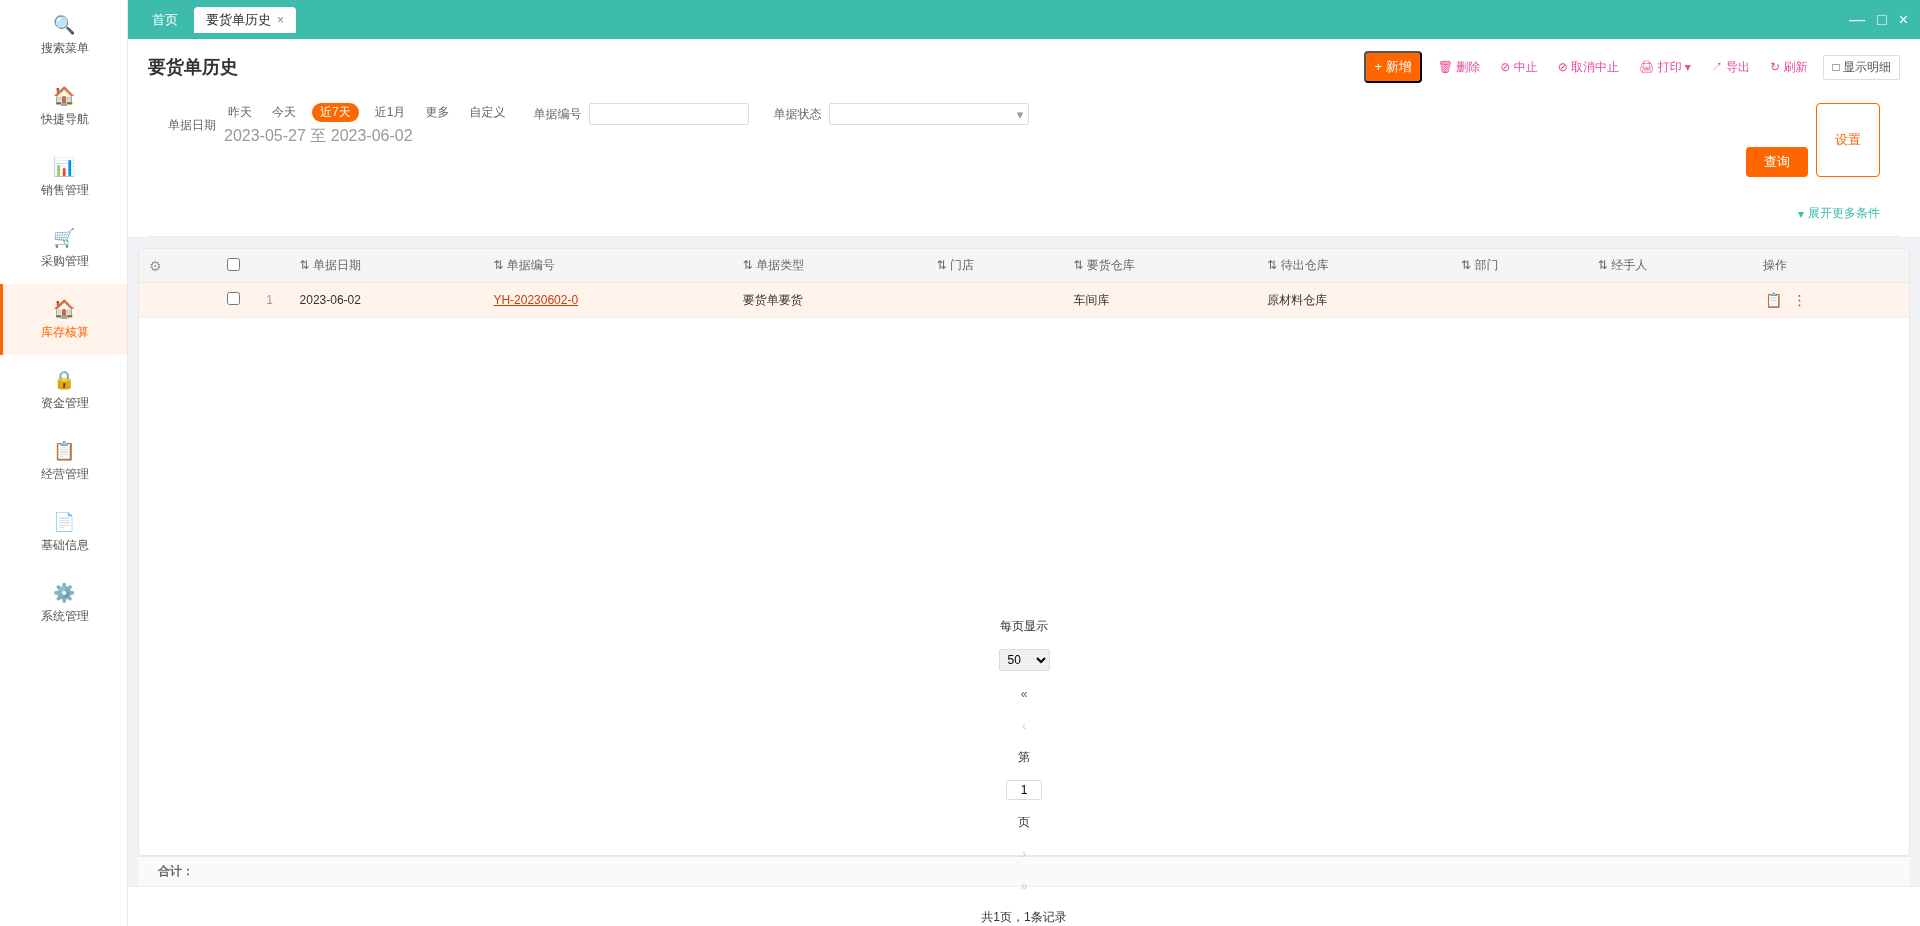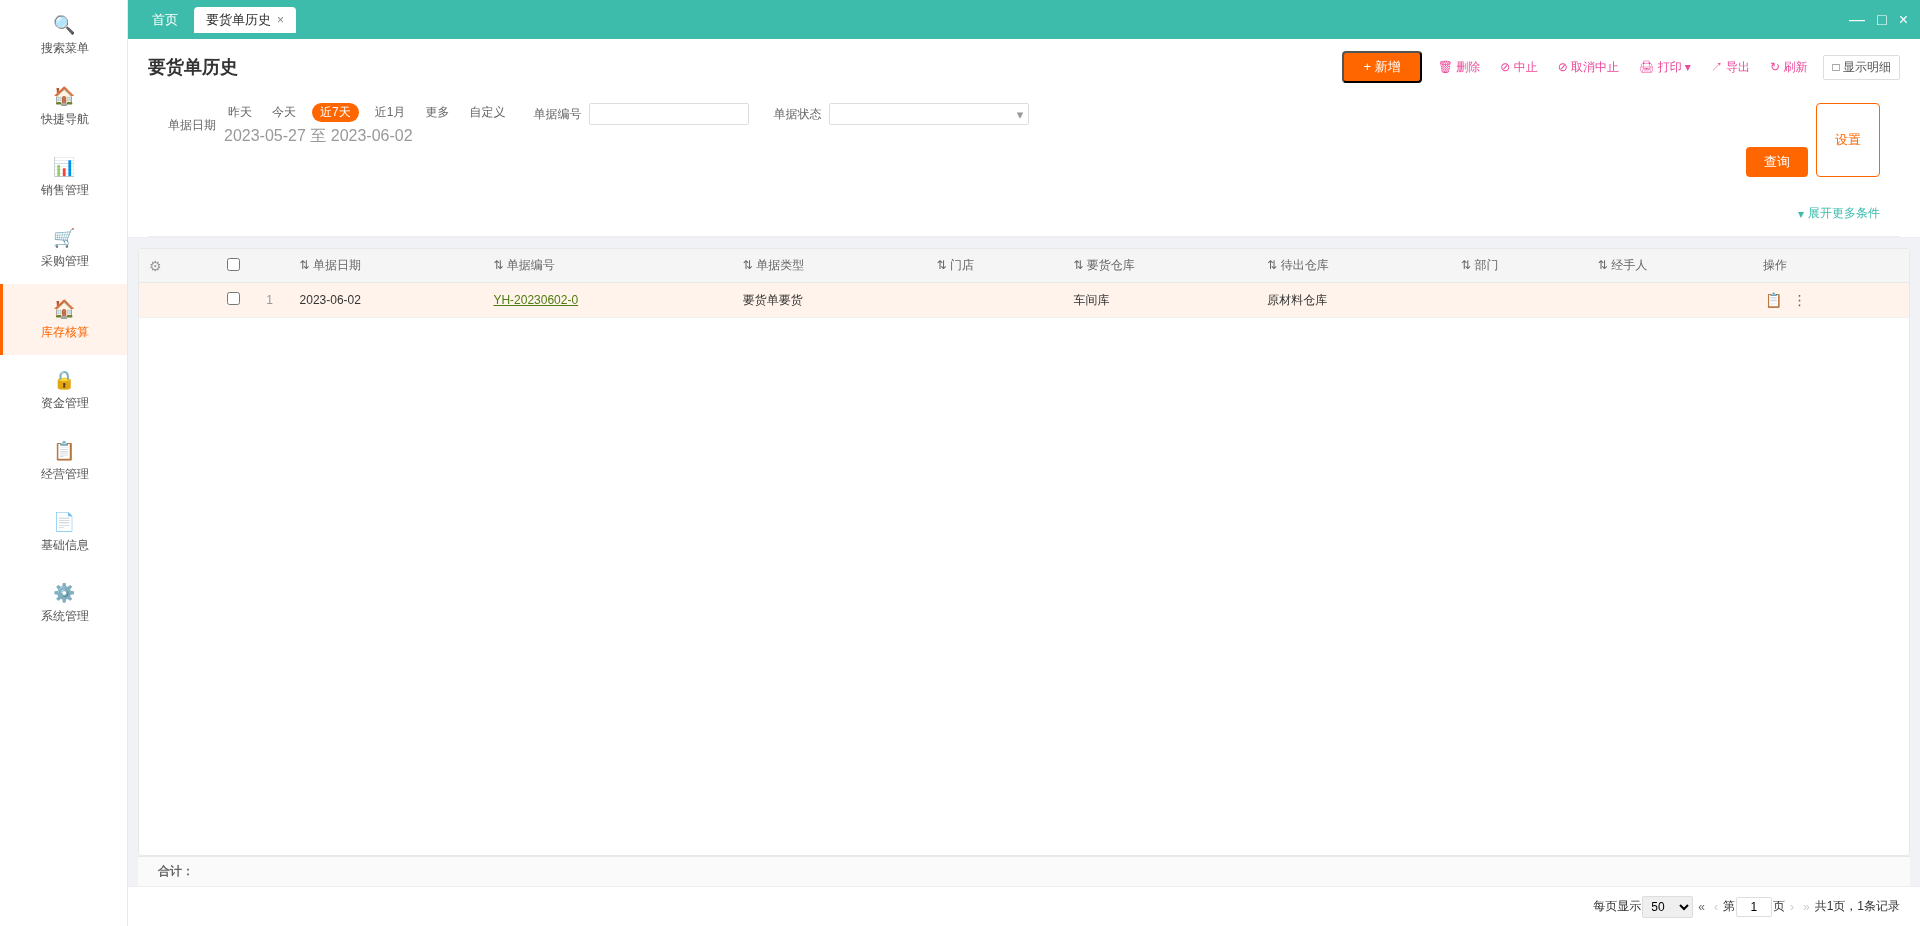--- a/index.html
+++ b/index.html
@@ -114,21 +114,21 @@
       gap: 3px;
       cursor: pointer;
       font-size: 12px;
       color: #ec4899;
       padding: 2px 4px;
     }
     .toolbar-btn.primary {
       background: #f60;
       color: #fff;
       border-radius: 4px;
-      padding: 5px 19px;
+      padding: 5px 8px;
       font-size: 13px;
     }
     .display-cell-btn {
       display: flex;
       align-items: center;
       gap: 3px;
       cursor: pointer;
       font-size: 12px;
       color: #555;
       border: 1px solid #ddd;
@@ -247,21 +247,21 @@
     }
     tbody tr {
       border-bottom: 1px solid #f0f0f0;
     }
     tbody tr.highlighted { background: #fff3ec; }
     tbody td {
       padding: 7px 10px;
       color: #333;
       white-space: nowrap;
     }
-    .link-text { color: #4d7c0f; cursor: pointer; text-decoration: underline; }
+    .link-text { color: #c2410c; cursor: pointer; text-decoration: underline; }
     .action-icons { display: flex; gap: 6px; align-items: center; }
     .action-icon { cursor: pointer; color: #666; font-size: 14px; padding: 2px; }
     .checkbox-cell { width: 30px; text-align: center; }
     .num-cell { width: 40px; text-align: center; color: #999; }
     .settings-icon { cursor: pointer; color: #999; font-size: 14px; }
 
     
     .footer-bar {
       background: #fafafa;
       border-top: 1px solid #e8e8e8;
@@ -276,23 +276,24 @@
 
     
     .pagination {
       height: 40px;
       background: #fff;
       border-top: 1px solid #eee;
       display: flex;
       align-items: center;
       justify-content: flex-end;
       padding: 0 20px;
-      gap: 1px;
+      gap: 14px;
       font-size: 12px;
       flex-shrink: 0;
+      flex-direction: column;
     }
     .page-size-select {
       border: 1px solid #ddd;
       border-radius: 2px;
       padding: 2px 4px;
       font-size: 12px;
     }
     .page-btn {
       cursor: pointer;
       color: #666;

